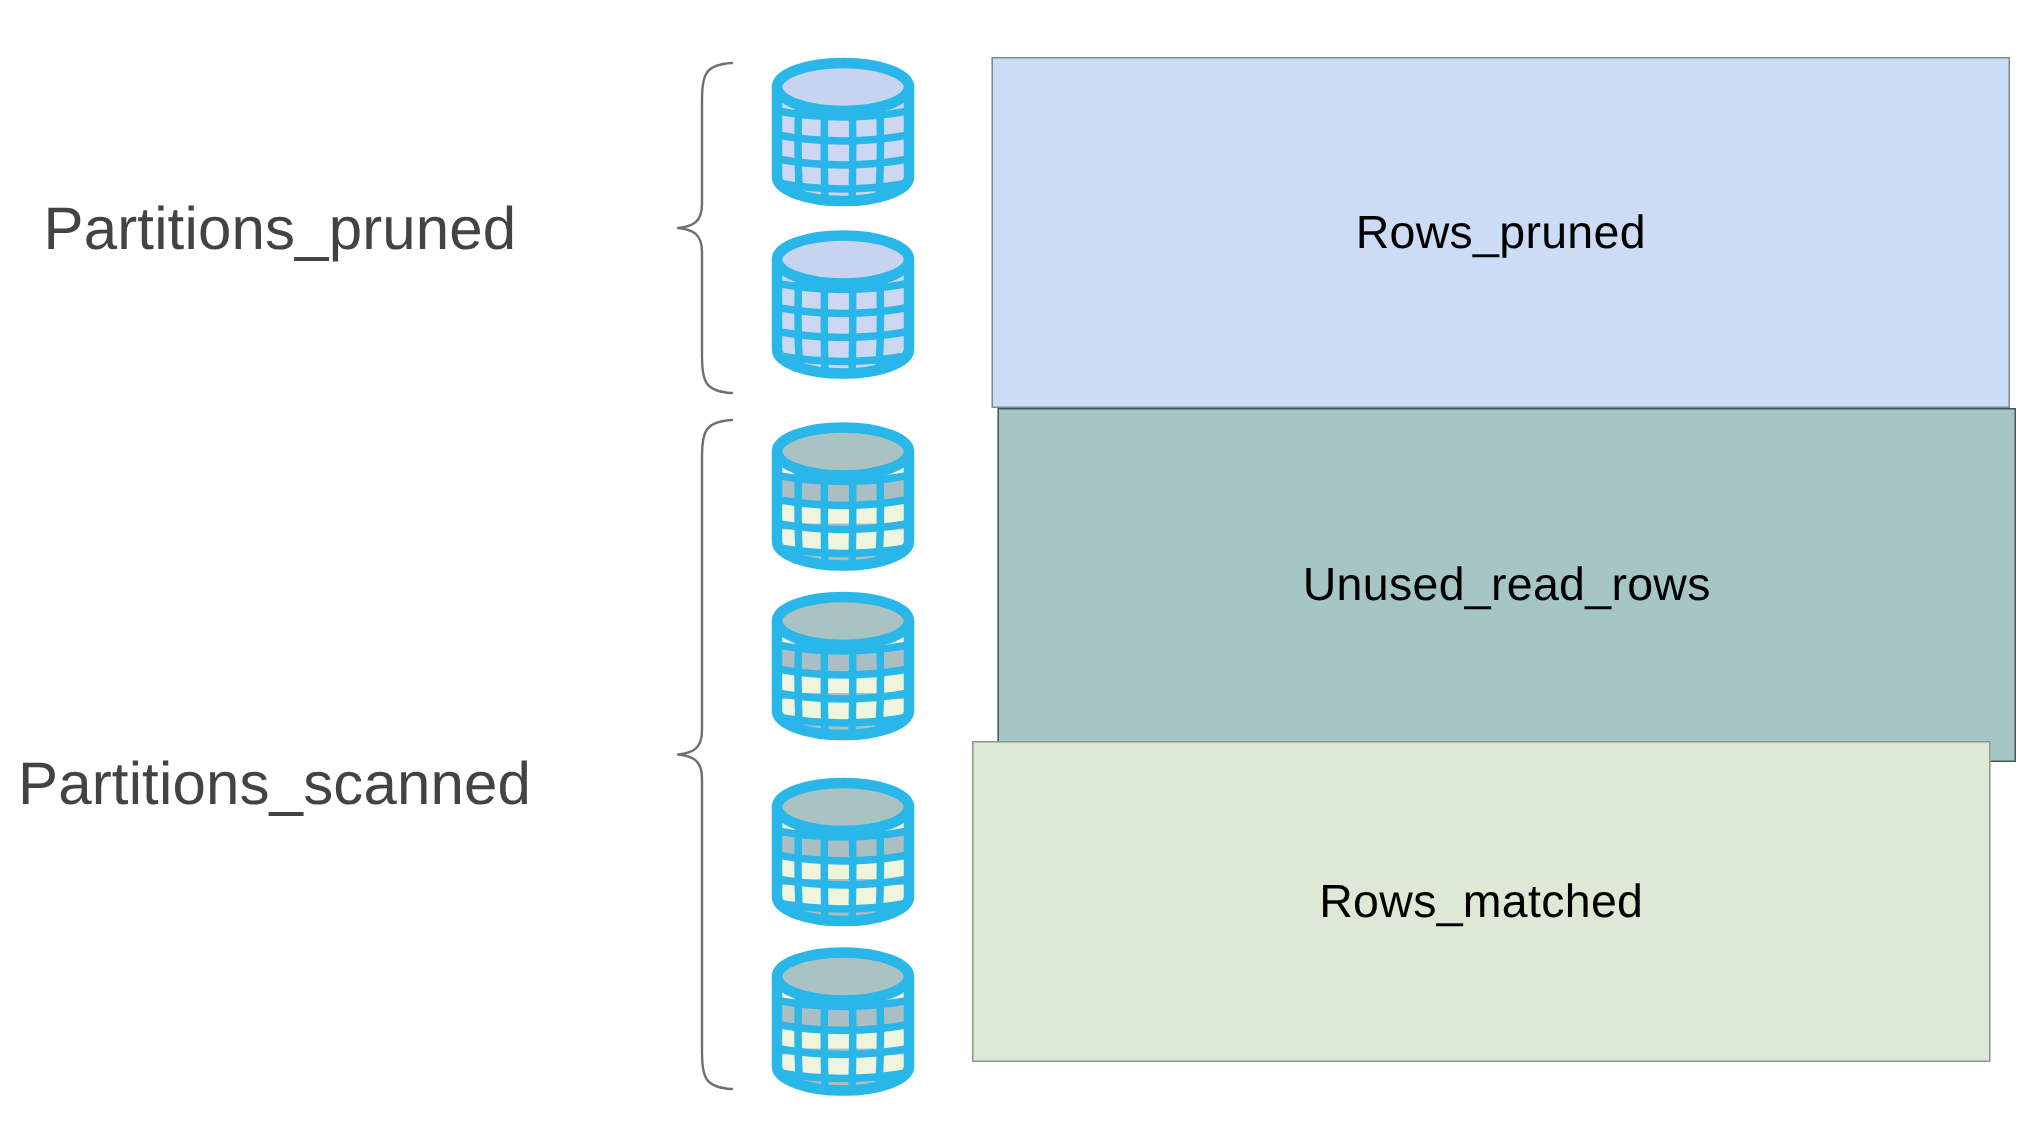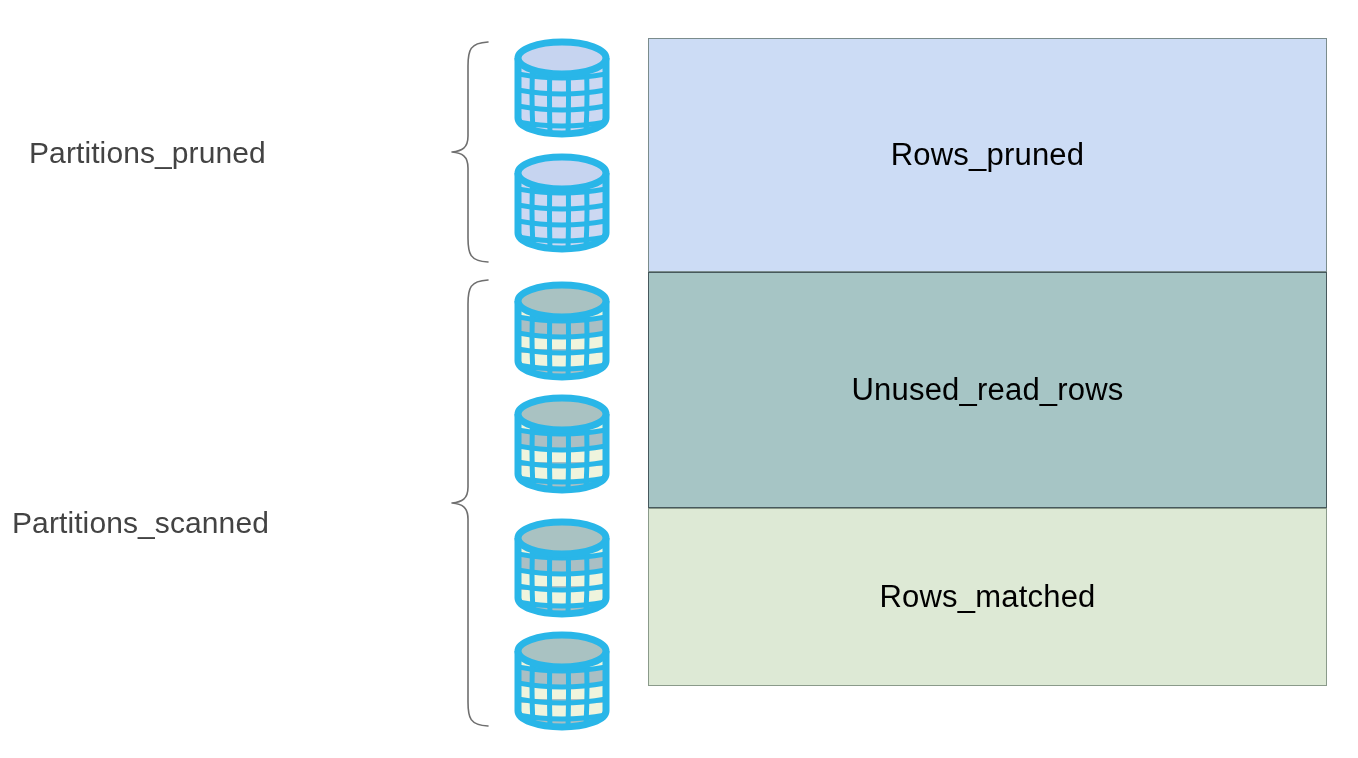--- a/index.html
+++ b/index.html
@@ -17,21 +17,21 @@
     height: 758px;
     background: #ffffff;
     overflow: hidden;
   }
 
   
   .group-label {
     position: absolute;
     color: #434343;
     font-family: "Liberation Sans", sans-serif;
-    font-size: 30px;
+    font-size: 40px;
     line-height: 34px;
     white-space: nowrap;
     letter-spacing: 0.1px;
   }
   #label-pruned  { left: 29px;  top: 136px; }
   #label-scanned { left: 12px;  top: 506px; }
 
   
   .brace {
     position: absolute;
@@ -80,23 +80,23 @@
     justify-content: center;
   }
   .band-label {
     color: #000000;
     font-family: "Liberation Sans", sans-serif;
     font-size: 31px;
     line-height: 34px;
     white-space: nowrap;
     letter-spacing: 0.2px;
   }
-  #band-0 { top: 0px;   height: 234px; }
+  #band-0 { top: 0px;   height: 234px; margin-left: 13px; }
   #band-1 { top: 234px; height: 236px; }
-  #band-2 { top: 470px; height: 178px; }
+  #band-2 { top: 456px; height: 214px; }
 </style>
 </head>
 <body>
 
 <div id="canvas">
 
   <div class="group-label" id="label-pruned">Partitions_pruned</div>
 
   <div class="group-label" id="label-scanned">Partitions_scanned</div>
 
@@ -291,21 +291,21 @@
     </div>
 
   </div>
 
   <div id="bands">
 
     <div class="band" id="band-0" style="background:#ccdcf5; border-color:#7b8c8c;">
       <span class="band-label">Rows_pruned</span>
     </div>
 
-    <div class="band" id="band-1" style="background:#a6c5c5; border-color:#46585c;">
+    <div class="band" id="band-1" style="background:#a6c5c5; border-color:#46585c;margin-left:17px;">
       <span class="band-label">Unused_read_rows</span>
     </div>
 
     <div class="band" id="band-2" style="background:#dde9d5; border-color:#8a9a8a;">
       <span class="band-label">Rows_matched</span>
     </div>
 
   </div>
 
 </div>

